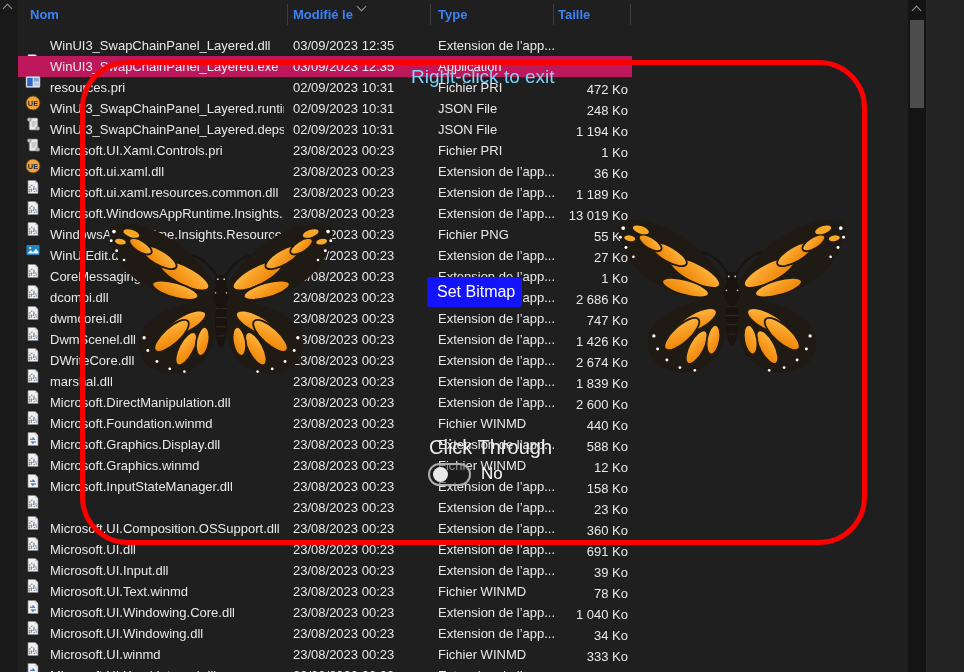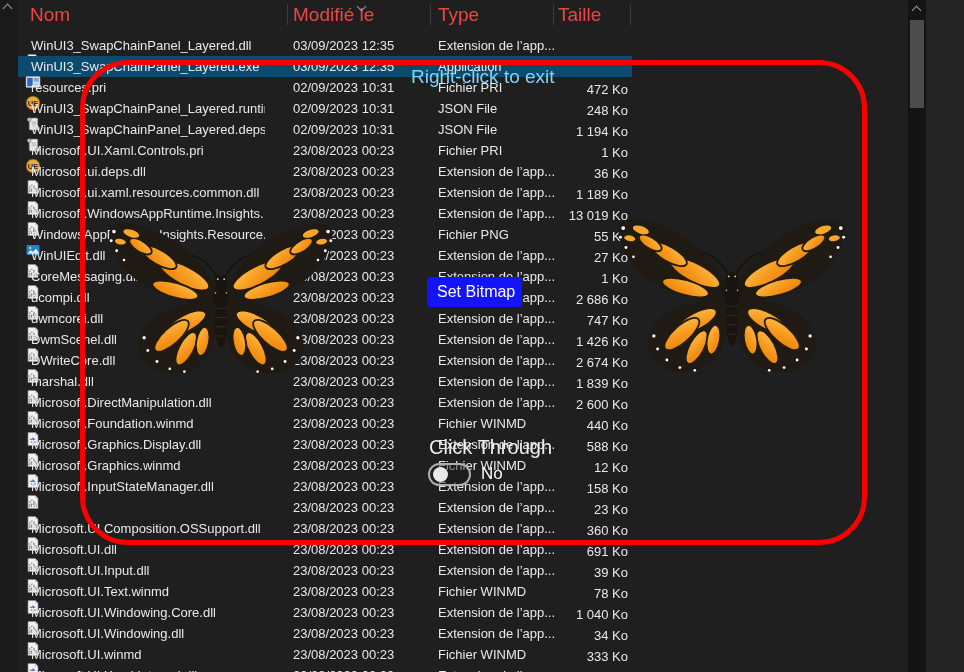--- a/index.html
+++ b/index.html
@@ -6,31 +6,31 @@
   .screen{position:relative;width:964px;height:672px;background:#1f1f1f;overflow:hidden;
           font-family:"Liberation Sans",sans-serif;color:#e6e6e6;}
   
   .left-strip{position:absolute;left:0;top:0;width:18px;height:672px;background:#1a1a1a;}
   .chev{display:block;width:6px;height:6px;border-left:1.6px solid #9a9a9a;border-top:1.6px solid #9a9a9a;}
   .chev.up{transform:rotate(45deg);}
   .chev.down{transform:rotate(225deg);}
   .left-strip .chev{position:absolute;left:4px;top:5px;}
   
   .list-area{position:absolute;left:18px;top:0;width:890px;height:672px;background:#1f1f1f;}
-  .header{position:absolute;left:0;top:0;width:100%;height:30px;font-size:19px;color:#ef4444;}
+  .header{position:absolute;left:0;top:0;width:100%;height:30px;font-size:13px;color:#3b82f6;font-weight:bold;}
   .hcol{position:absolute;top:0;line-height:30px;white-space:nowrap;}
   .vsep{position:absolute;top:4px;width:1px;height:21px;background:#3d3d3d;}
   .sort-chev{position:absolute;left:340px;top:3px;}
   .rows{position:absolute;left:0;top:35px;width:100%;}
   .row{position:relative;height:21px;width:614px;}
-  .row.selected{background:#0c4a6e;}
+  .row.selected{background:#be185d;}
   .cell{position:absolute;top:0;line-height:21px;font-size:13px;white-space:nowrap;overflow:hidden;color:#e8e8e8;}
   .icon{position:absolute;left:7px;top:18px;width:16px;height:16px;}
   .icon svg{display:block;}
-  .cell.name{left:13px;width:234px;}
+  .cell.name{left:32px;width:234px;}
   .cell.date{left:275px;width:125px;}
   .cell.type{left:420px;width:116px;}
   .cell.size{left:490px;width:120px;text-align:right;margin-top:44px;}
   
   .scrollbar{position:absolute;left:908px;top:0;width:18px;height:672px;background:#141414;}
   .scrollbar .chev{position:absolute;left:5px;top:7px;}
   .thumb{position:absolute;left:2px;top:20px;width:14px;height:88px;background:#4c4c4c;}
   .right-margin{position:absolute;left:926px;top:0;width:38px;height:672px;background:#242424;}
   
   .butterfly{position:absolute;z-index:5;}
@@ -215,21 +215,21 @@
             <svg viewBox="0 0 16 16" width="16" height="16">
               <path d="M3 1.5h7.2L13 4.3V14.5H3z" fill="#f2f2f2" stroke="#8a8a8a" stroke-width="0.7"></path>
               <path d="M10.2 1.5L13 4.3h-2.8z" fill="#c9c9c9"></path>
               <g fill="none" stroke="#7d8fa3" stroke-width="1.3">
                 <circle cx="7" cy="8.2" r="2.1" stroke-dasharray="1.6 1"></circle>
                 <circle cx="10" cy="11.2" r="1.5" stroke-dasharray="1.3 0.9"></circle>
                 <circle cx="5.3" cy="11.6" r="1.2" stroke-dasharray="1.1 0.8"></circle>
               </g>
             </svg>
           </span>
-    <span class="cell name">Microsoft.ui.deps.dll</span>
+    <span class="cell name">Microsoft.ui.xaml.dll</span>
     <span class="cell date">23/08/2023 00:23</span>
     <span class="cell type">Extension de l’app...</span>
     <span class="cell size">13 019 Ko</span>
   </div>
         <div class="row">
     <span class="icon">
             <svg viewBox="0 0 16 16" width="16" height="16">
               <path d="M3 1.5h7.2L13 4.3V14.5H3z" fill="#f2f2f2" stroke="#8a8a8a" stroke-width="0.7"></path>
               <path d="M10.2 1.5L13 4.3h-2.8z" fill="#c9c9c9"></path>
               <g fill="none" stroke="#7d8fa3" stroke-width="1.3">

